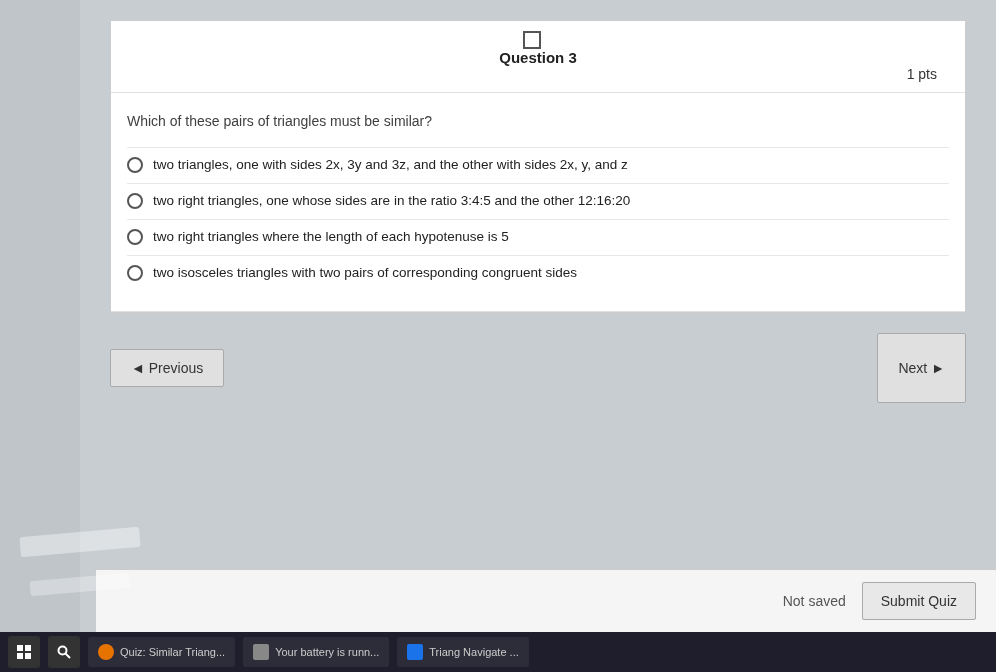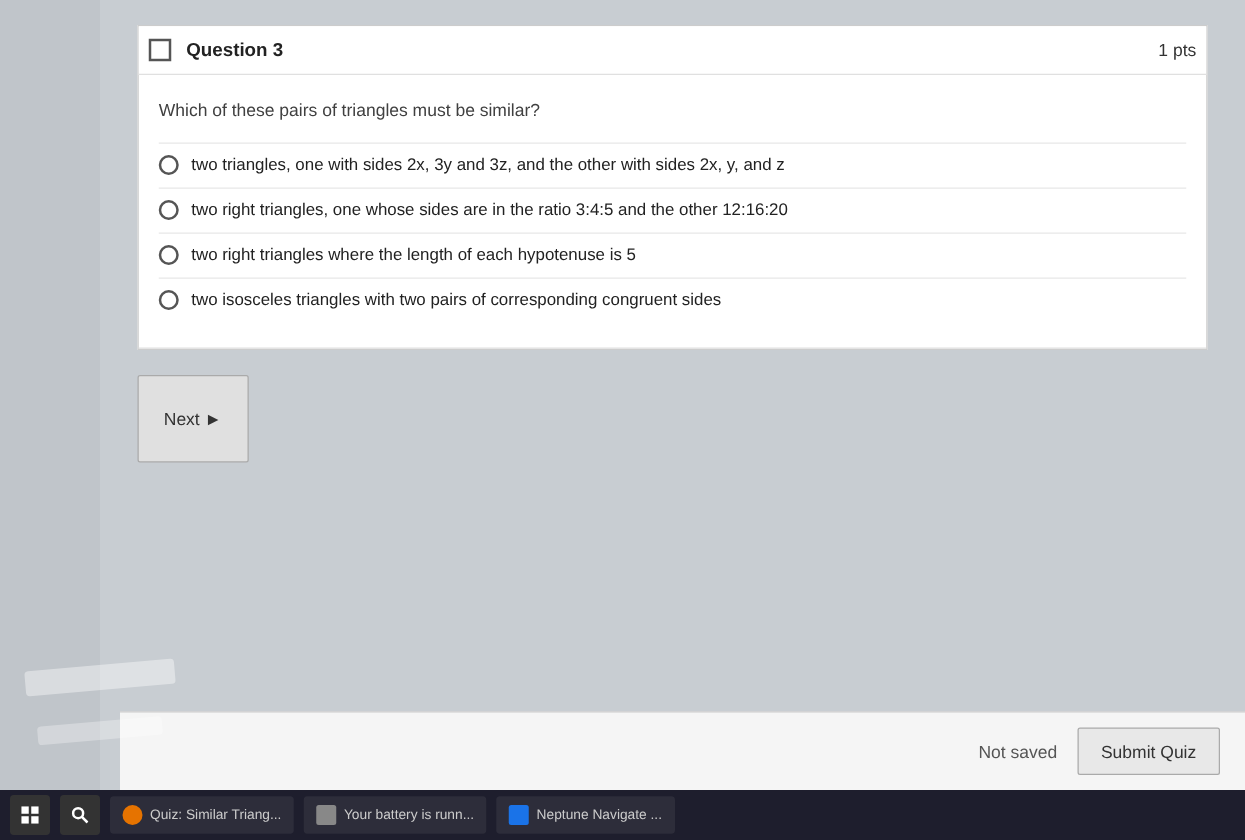--- a/index.html
+++ b/index.html
@@ -34,23 +34,24 @@
 
     .question-card {
       background: #ffffff;
       border: 1px solid #ccc;
       margin-bottom: 20px;
     }
 
     .question-header {
       display: flex;
       align-items: center;
-      padding: 10px 8px;
+      padding: 10px 28px;
       border-bottom: 1px solid #e0e0e0;
       background: #fff;
+      flex-direction: column;
     }
 
     .question-checkbox {
       width: 18px;
       height: 18px;
       border: 2px solid #555;
       margin-right: 12px;
       flex-shrink: 0;
       background: #fff;
     }
@@ -287,20 +288,21 @@
       </div>
 
       <div class="answer-option">
         <div class="radio-circle"></div>
         <span class="answer-text">two isosceles triangles with two pairs of corresponding congruent sides</span>
       </div>
     </div>
   </div>
 
   <div class="nav-buttons">
+    <button class="btn-previous">◄ Previous</button>
     <button class="btn-next">Next ►</button>
   </div>
 
 </div>
 
 <div class="footer-bar">
   <span class="not-saved-text">Not saved</span>
   <button class="btn-submit">Submit Quiz</button>
 </div>
 
@@ -329,15 +331,15 @@
     <span>Quiz: Similar Triang...</span>
   </div>
 
   <div class="taskbar-item">
     <div class="taskbar-item-icon"></div>
     <span>Your battery is runn...</span>
   </div>
 
   <div class="taskbar-item">
     <div class="taskbar-item-icon blue"></div>
-    <span>Neptune Navigate ...</span>
+    <span>Triang Navigate ...</span>
   </div>
 </div>
 
 </body></html>

